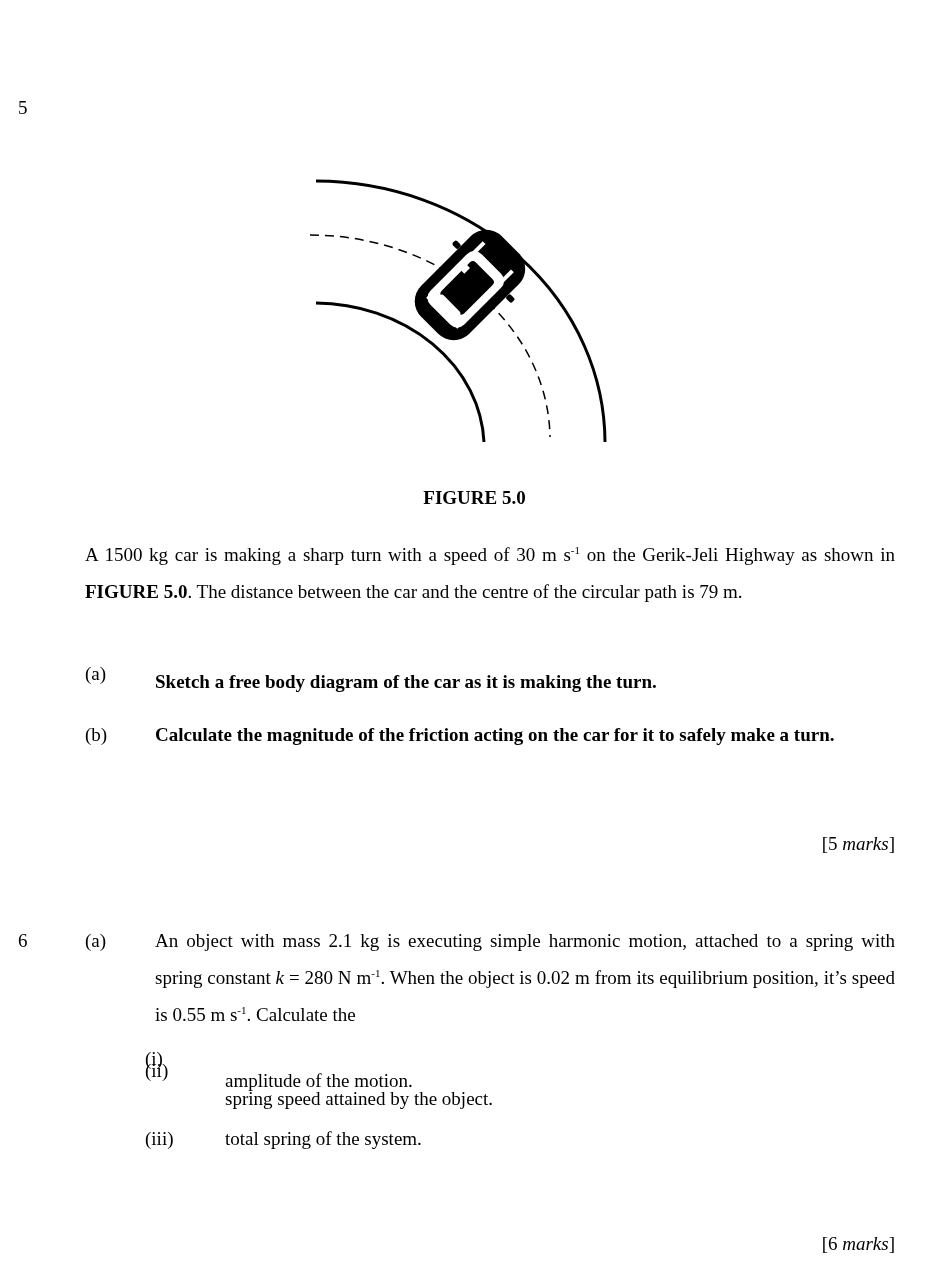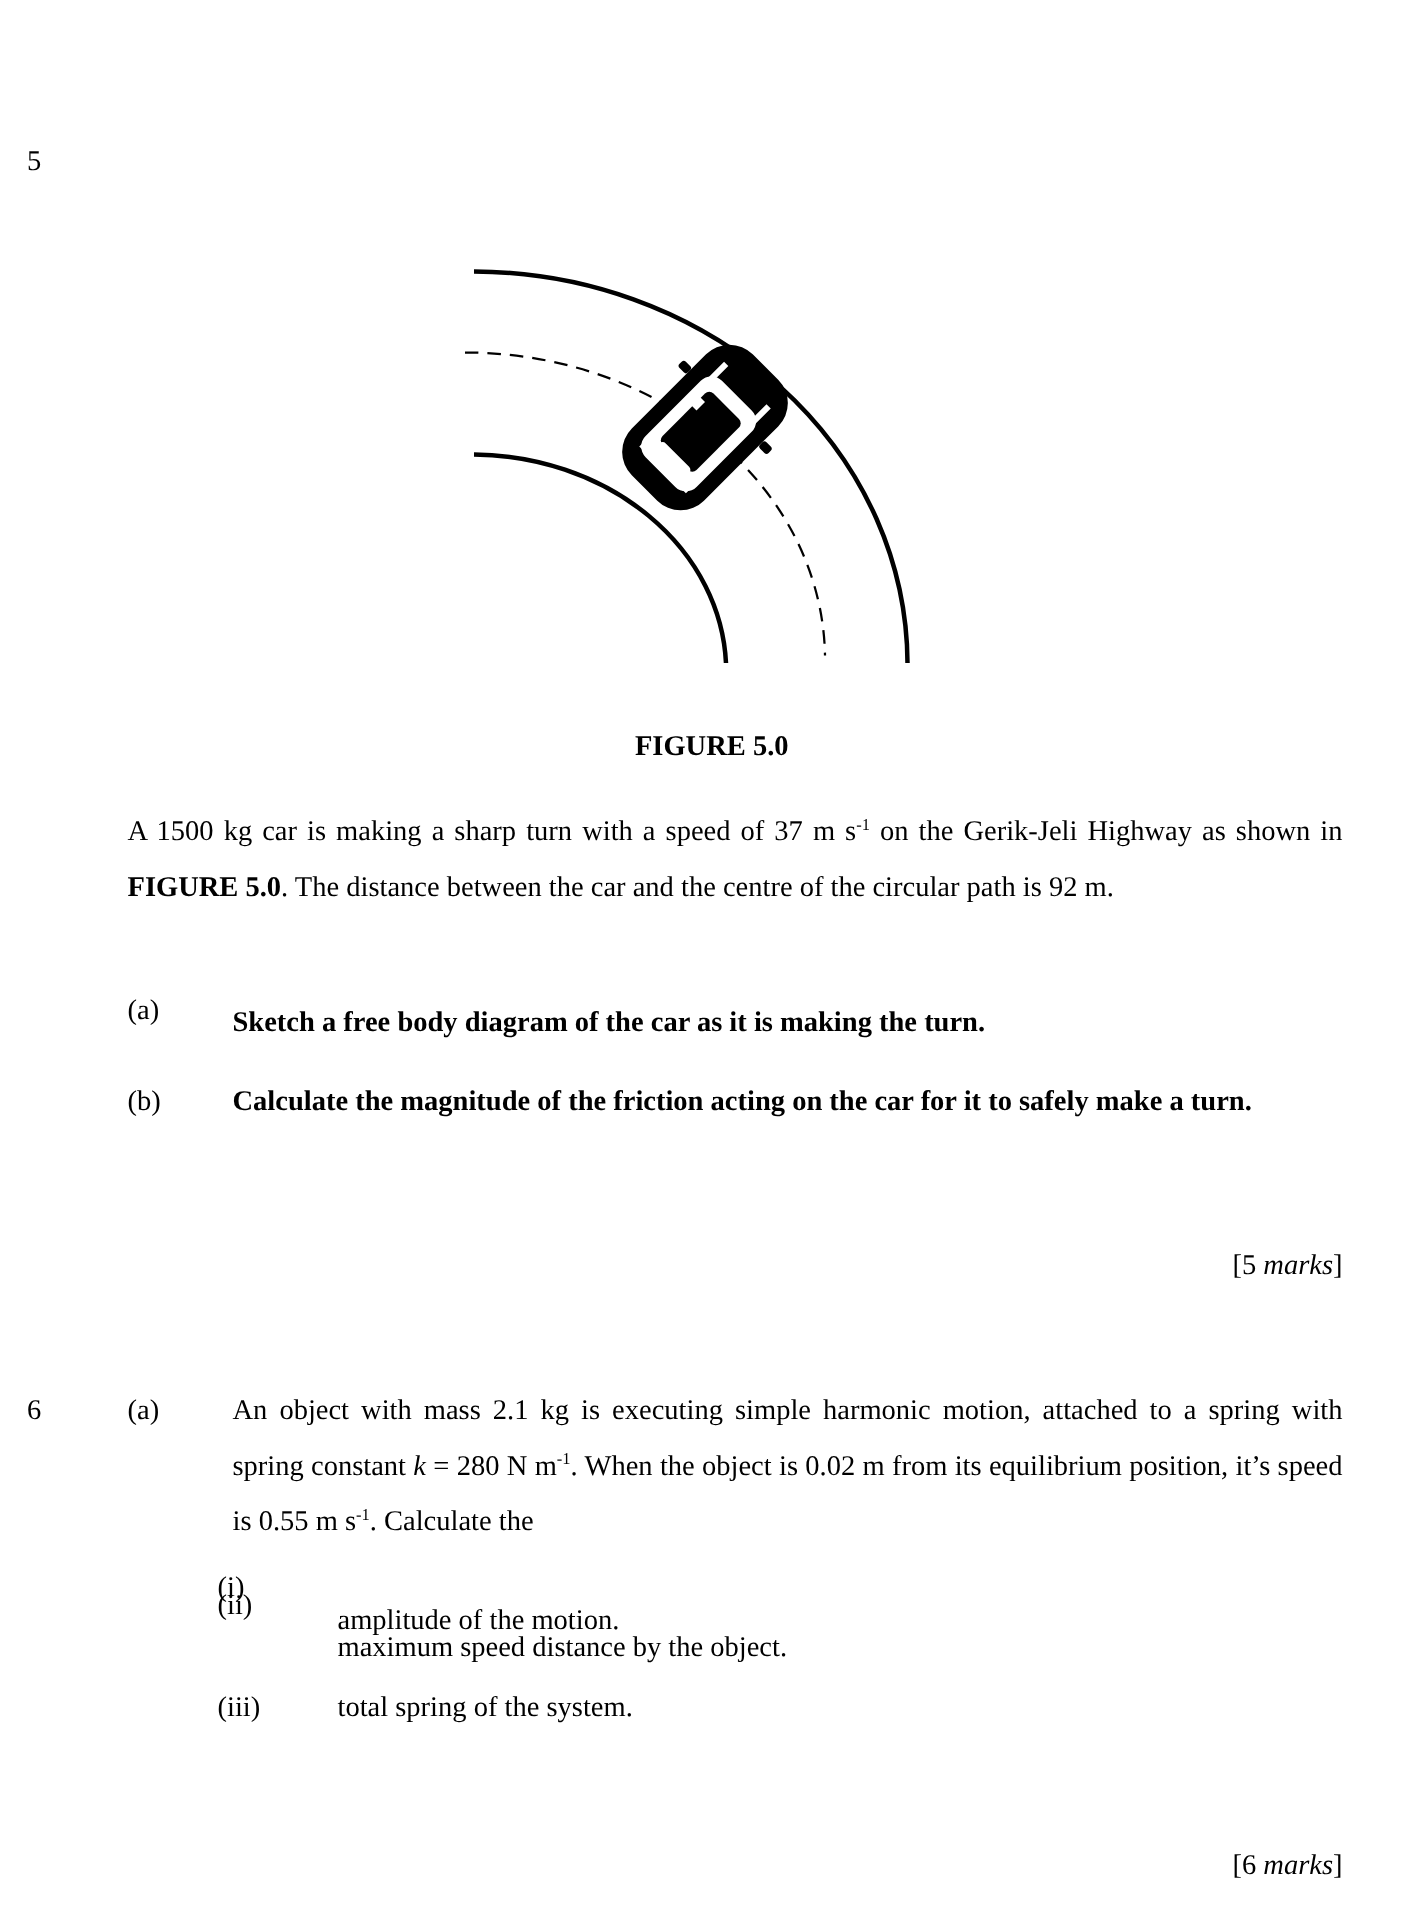--- a/index.html
+++ b/index.html
@@ -45,21 +45,21 @@
       <rect x="-20" y="-12" width="8" height="8" fill="#fff"></rect>
 
       <rect x="-42" y="-22" width="8" height="6" rx="2" fill="#000"></rect>
       <rect x="34" y="-22" width="8" height="6" rx="2" fill="#000"></rect>
     </g>
   </svg>
 </div>
 
 <div class="abs caption">FIGURE 5.0</div>
 
-<div class="abs para" style="top:536px;"><span>A 1500 kg car is making a sharp turn with a speed of 37 m s</span><sup>-1</sup><span> on the Gerik-Jeli Highway as shown in </span><b>FIGURE 5.0</b><span>. The distance between the car and the centre of the circular path is 92 m.</span></div>
+<div class="abs para" style="top:536px;"><span>A 1500 kg car is making a sharp turn with a speed of 30 m s</span><sup>-1</sup><span> on the Gerik-Jeli Highway as shown in </span><b>FIGURE 5.0</b><span>. The distance between the car and the centre of the circular path is 79 m.</span></div>
 
 <div class="abs" style="left:85px; top:663px; width:810px;">
   <span class="label" style="left:0;">(a)</span>
   <span class="item-text" style="left:70px; width:740px;">Sketch a free body diagram of the car as it is making the turn.</span>
 </div>
 
 <div class="abs" style="left:85px; top:716px; width:810px;">
   <span class="label" style="left:0; top:8px;">(b)</span>
   <span class="item-text" style="left:70px; width:740px;">Calculate the magnitude of the friction acting on the car for it to safely make a turn.</span>
 </div>
@@ -68,18 +68,18 @@
 
 <div class="abs" style="left:18px; top:930px;">6</div>
 <div class="abs" style="left:85px; top:930px;">(a)</div>
 
 <div class="abs para" style="left:155px; width:740px; top:922px;"><span>An object with mass 2.1 kg is executing simple harmonic motion, attached to a spring with spring constant </span><i>k</i><span> = 280 N m</span><sup>-1</sup><span>. When the object is 0.02 m from its equilibrium position, it’s speed is 0.55 m s</span><sup>-1</sup><span>. Calculate the</span></div>
 
 <div class="abs" style="left:145px; top:1048px;">(i)</div>
 <div class="abs" style="left:225px; top:1048px;margin-top:22px;">amplitude of the motion.</div>
 
 <div class="abs" style="left:145px; top:1060px;font-family:Liberation Serif, serif;">(ii)</div>
-<div class="abs" style="left:225px; top:1088px;">maximum speed distance by the object.</div>
+<div class="abs" style="left:225px; top:1088px;">spring speed attained by the object.</div>
 
 <div class="abs" style="left:145px; top:1128px;">(iii)</div>
 <div class="abs" style="left:225px; top:1128px;">total spring of the system.</div>
 
 <div class="abs marks" style="top:1233px;"><span>[6 </span><i>marks</i><span>]</span></div>
 
 </body></html>

